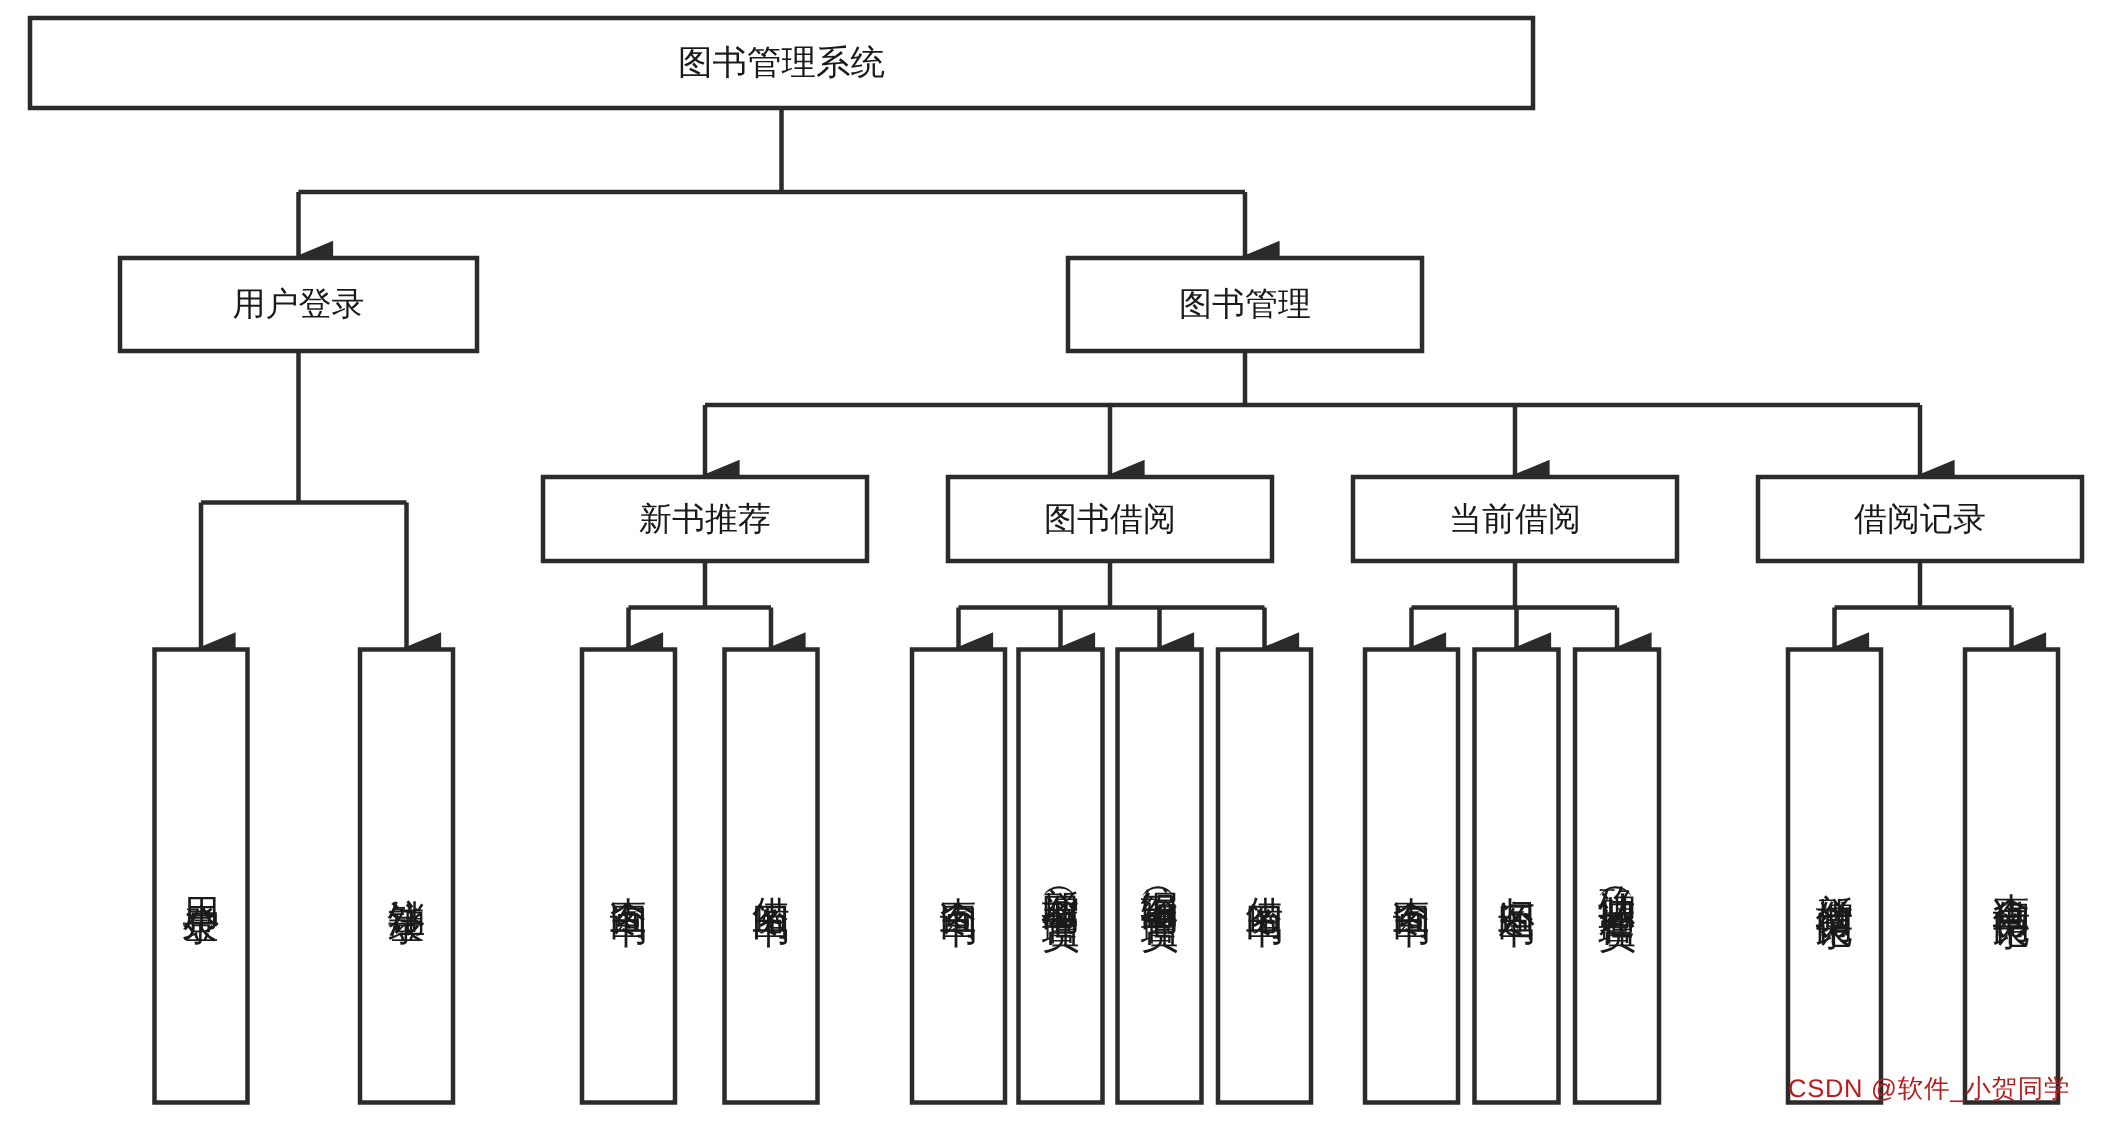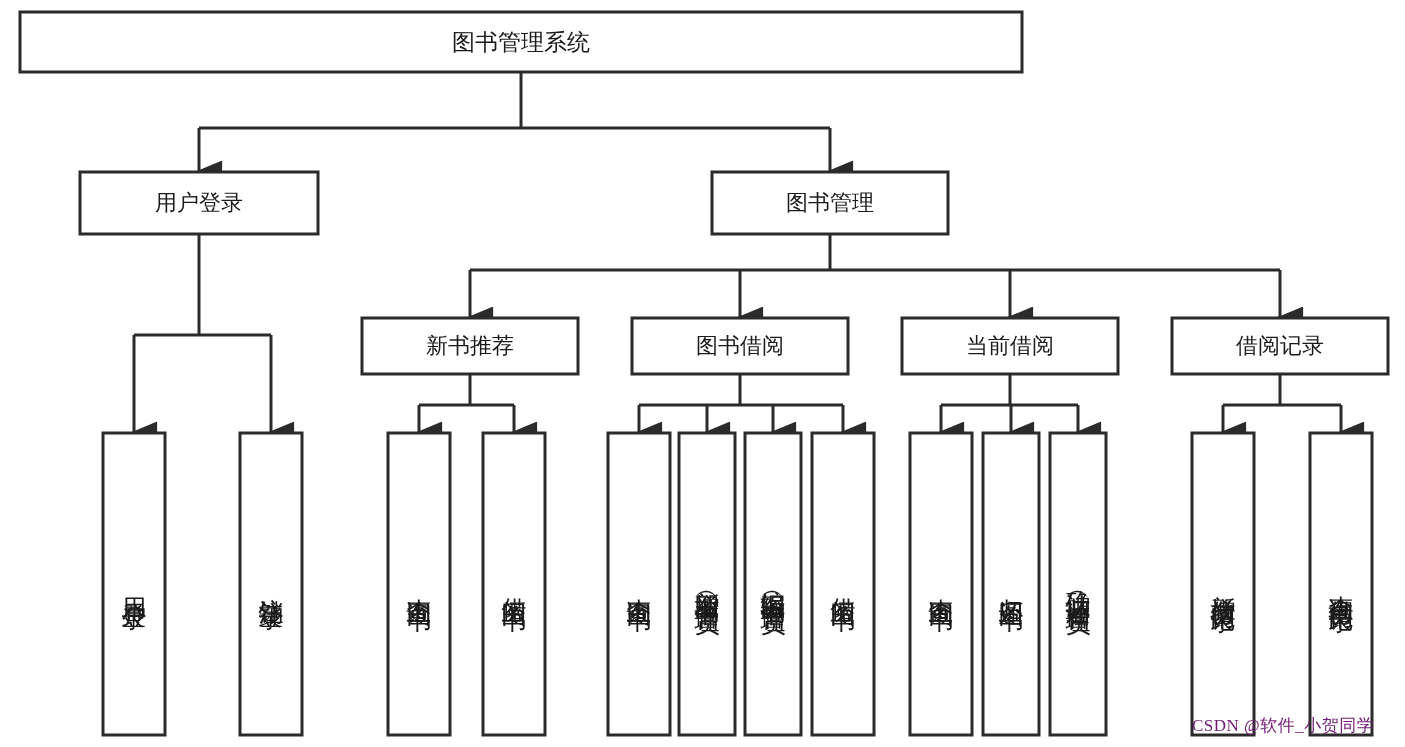--- a/index.html
+++ b/index.html
@@ -60,23 +60,23 @@
     font-size: 25px;
     line-height: 1;
     letter-spacing: 3px;
     color: #1a1a1a;
     white-space: nowrap;
     text-align: center;
     pointer-events: none;
   }
   .watermark {
     position: absolute;
-    font-family: Liberation Serif, serif;
+    font-family: Liberation Sans, sans-serif;
     font-size: 17px;
-    color: #701a75;
+    color: #b91c1c;
     white-space: nowrap;
     letter-spacing: 0.5px;
   }
 </style>
 </head>
 <body>
 
 <div id="diagram-root">
 
   <svg id="tree-svg" viewBox="0 0 1405 747">

